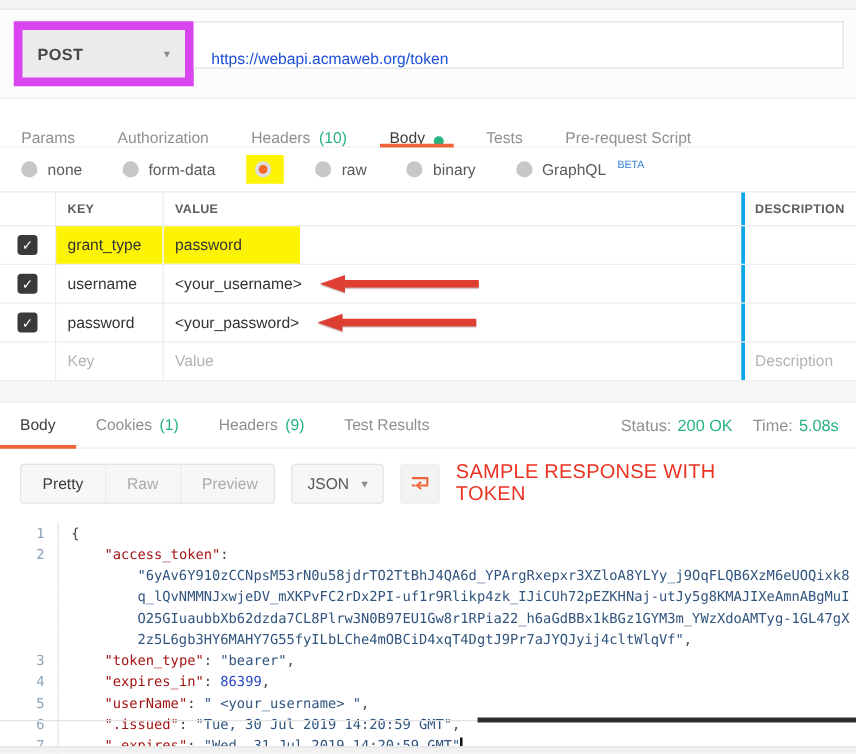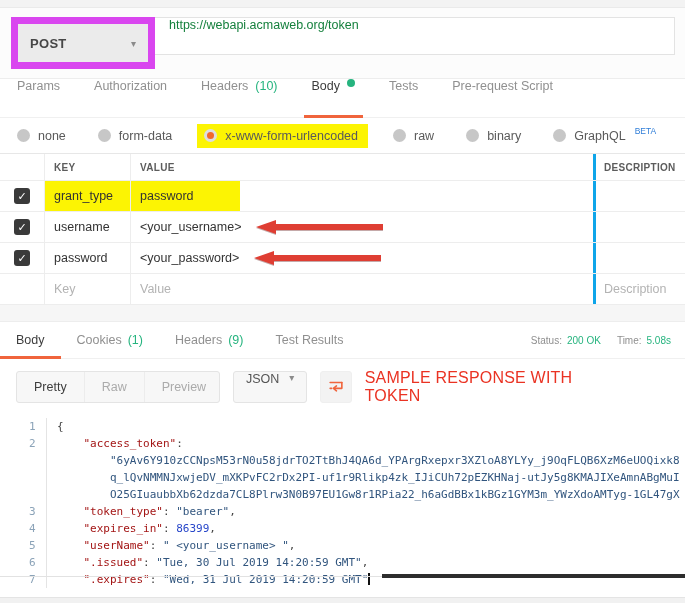--- a/index.html
+++ b/index.html
@@ -12,24 +12,24 @@
     --code-punct:#444444;--line-number:#8BA3B8;
   }
   .top-strip{height:7px;background:#f3f3f3;border-bottom:1px solid #eaeaea}
   
   .topbar{display:flex;padding:9px 10px 9px 11px;background:#fcfcfc;border-bottom:1px solid #ededed}
   .method-select{width:106px;height:38px;background:#ebebeb;border:7px solid #d946ef;
     display:flex;align-items:center;justify-content:space-between;padding:0 12px;cursor:pointer}
   .method-label{font-weight:bold;color:#474747;font-size:13px;letter-spacing:.3px}
   .caret{color:#8b8b8b;font-size:10px}
   .url-input{flex:1;height:38px;border:1px solid #e3e3e3;border-left:none;background:#fff;
-    display:flex;align-items:flex-start;padding:0 14px;color:#15803d;box-sizing:border-box}
+    display:flex;align-items:flex-end;padding:0 14px;color:#1d4ed8;box-sizing:border-box}
   
   .req-tabs{display:flex;height:38px;border-bottom:1px solid #f0f0f0}
-  .req-tab{padding:0 17px;display:flex;align-items:flex-start;gap:7px;color:#909090;position:relative;cursor:pointer}
+  .req-tab{padding:0 17px;display:flex;align-items:flex-end;gap:7px;color:#909090;position:relative;cursor:pointer}
   .req-tab.active{color:#3d3d3d}
   .req-tab.active::after{content:"";position:absolute;left:9px;right:9px;bottom:-1px;height:3px;background:var(--accent-orange)}
   .count{color:var(--green)}
   .gdot{width:8px;height:8px;border-radius:50%;background:var(--green)}
   
   .modes{display:flex;align-items:center;height:35px;padding-left:17px;gap:32px;color:#5a5a5a}
   .mode{display:flex;align-items:center;gap:8px;cursor:pointer}
   .mode.hl{background:var(--highlight-yellow);padding:5px 10px 5px 7px;margin:0 -7px}
   .radio{width:13px;height:13px;border-radius:50%;background:#c7c7c7;flex:none;position:relative}
   .radio.sel{background:#dedede}
@@ -54,32 +54,32 @@
     filter:drop-shadow(0 1.5px 0 rgba(110,40,40,.4))}
   .arrow::before{content:"";position:absolute;left:0;top:0;border-top:7px solid transparent;
     border-bottom:7px solid transparent;border-right:20px solid var(--arrow-red)}
   .arrow::after{content:"";position:absolute;left:17px;top:4px;right:0;height:6px;background:var(--arrow-red)}
   .section-gap{height:16px;background:#f6f6f6;border-bottom:1px solid #ededed}
   
   .resp-tabs{display:flex;align-items:center;height:36px;border-bottom:1px solid #f0f0f0;padding-right:14px}
   .resp-tab{padding:0 16px;height:100%;display:flex;align-items:center;gap:6px;color:#909090;position:relative;cursor:pointer}
   .resp-tab.active{color:#3d3d3d}
   .resp-tab.active::after{content:"";position:absolute;left:0;right:0;bottom:-1px;height:3px;background:var(--accent-orange)}
-  .meta{margin-left:auto;display:flex;gap:16px;font-size:10px}
+  .meta{margin-left:auto;display:flex;gap:16px;font-size:13px}
   .meta .pair{display:flex;gap:5px}
   .lbl{color:#8f8f8f}
   .val{color:var(--green)}
   
   .toolbar{display:flex;align-items:center;padding:10px 16px 9px;gap:13px}
   .btn-group{display:flex;height:30px;border:1px solid #e4e4e4;border-radius:3px;background:#f7f7f7;overflow:hidden}
   .vbtn{padding:0 17px;display:flex;align-items:center;gap:9px;color:#ababab;border-right:1px solid #ececec;cursor:pointer}
   .vbtn:last-child{border-right:none}
   .vbtn.active{color:#3d3d3d}
   .fmt-btn{height:30px;border:1px solid #e4e4e4;border-radius:3px;background:#f7f7f7;
-    display:flex;align-items:flex-start;gap:10px;padding:0 12px;color:#555;cursor:pointer}
+    display:flex;align-items:center;gap:10px;padding:0 12px;color:#555;cursor:pointer}
   .wrap-btn{width:30px;height:30px;border:1px solid #efefef;border-radius:3px;background:#f3f3f3;
     display:flex;align-items:center;justify-content:center;cursor:pointer}
   .annotation{margin-left:auto;margin-right:42px;color:var(--annotation-red);font-weight:normal;
     font-size:16px;letter-spacing:.2px}
   
   .code{font-family:"DejaVu Sans Mono","Liberation Mono",monospace;font-size:11px;line-height:17px;padding-top:4px}
   .cline{display:flex;white-space:pre}
   .gutter{flex:none;width:46px;padding-left:29px;box-sizing:border-box;color:var(--line-number)}
   .cbody{flex:1;border-left:1px solid #e4e4e4;padding-left:10px;overflow:hidden}
   .tok-key{color:var(--code-key)}
@@ -133,21 +133,20 @@
     <div class="mode">
       <span class="radio"></span>
       <span>none</span>
     </div>
     <div class="mode">
       <span class="radio"></span>
       <span>form-data</span>
     </div>
     <div class="mode hl">
       <span class="radio sel"></span>
-      <span>x-www-form-urlencoded</span>
     </div>
     <div class="mode">
       <span class="radio"></span>
       <span>raw</span>
     </div>
     <div class="mode">
       <span class="radio"></span>
       <span>binary</span>
     </div>
     <div class="mode">
@@ -261,20 +260,21 @@
   </div>
   <div class="annotation">SAMPLE RESPONSE WITH TOKEN</div>
 </div>
 
 <div class="code">
     <div class="cline"><span class="gutter">1</span><span class="cbody"><span class="tok-punct">{</span></span></div>
     <div class="cline"><span class="gutter">2</span><span class="cbody">    <span class="tok-key">"access_token"</span><span class="tok-punct">:</span></span></div>
     <div class="cline"><span class="gutter"></span><span class="cbody">        <span class="tok-str">"6yAv6Y910zCCNpsM53rN0u58jdrTO2TtBhJ4QA6d_YPArgRxepxr3XZloA8YLYy_j9OqFLQB6XzM6eUOQixk8</span></span></div>
     <div class="cline"><span class="gutter"></span><span class="cbody">        <span class="tok-str">q_lQvNMMNJxwjeDV_mXKPvFC2rDx2PI-uf1r9Rlikp4zk_IJiCUh72pEZKHNaj-utJy5g8KMAJIXeAmnABgMuI</span></span></div>
     <div class="cline"><span class="gutter"></span><span class="cbody">        <span class="tok-str">O25GIuaubbXb62dzda7CL8Plrw3N0B97EU1Gw8r1RPia22_h6aGdBBx1kBGz1GYM3m_YWzXdoAMTyg-1GL47gX</span></span></div>
+    <div class="cline"><span class="gutter"></span><span class="cbody">        <span class="tok-str">2z5L6gb3HY6MAHY7G55fyILbLChe4mOBCiD4xqT4DgtJ9Pr7aJYQJyij4cltWlqVf"</span><span class="tok-punct">,</span></span></div>
     <div class="cline"><span class="gutter">3</span><span class="cbody">    <span class="tok-key">"token_type"</span><span class="tok-punct">: </span><span class="tok-str">"bearer"</span><span class="tok-punct">,</span></span></div>
     <div class="cline"><span class="gutter">4</span><span class="cbody">    <span class="tok-key">"expires_in"</span><span class="tok-punct">: </span><span class="tok-num">86399</span><span class="tok-punct">,</span></span></div>
     <div class="cline"><span class="gutter">5</span><span class="cbody">    <span class="tok-key">"userName"</span><span class="tok-punct">: </span><span class="tok-str">" &lt;your_username&gt; "</span><span class="tok-punct">,</span></span></div>
     <div class="cline"><span class="gutter">6</span><span class="cbody">    <span class="tok-key">".issued"</span><span class="tok-punct">: </span><span class="tok-str">"Tue, 30 Jul 2019 14:20:59 GMT"</span><span class="tok-punct">,</span></span></div>
     <div class="cline"><span class="gutter">7</span><span class="cbody">    <span class="tok-key">".expires"</span><span class="tok-punct">: </span><span class="tok-str">"Wed, 31 Jul 2019 14:20:59 GMT"</span><span class="cursor"></span></span></div>
   </div>
 
 <div class="hscroll"></div>
 <div class="hscroll-thumb"></div>
 <div class="bottom-strip"></div>

